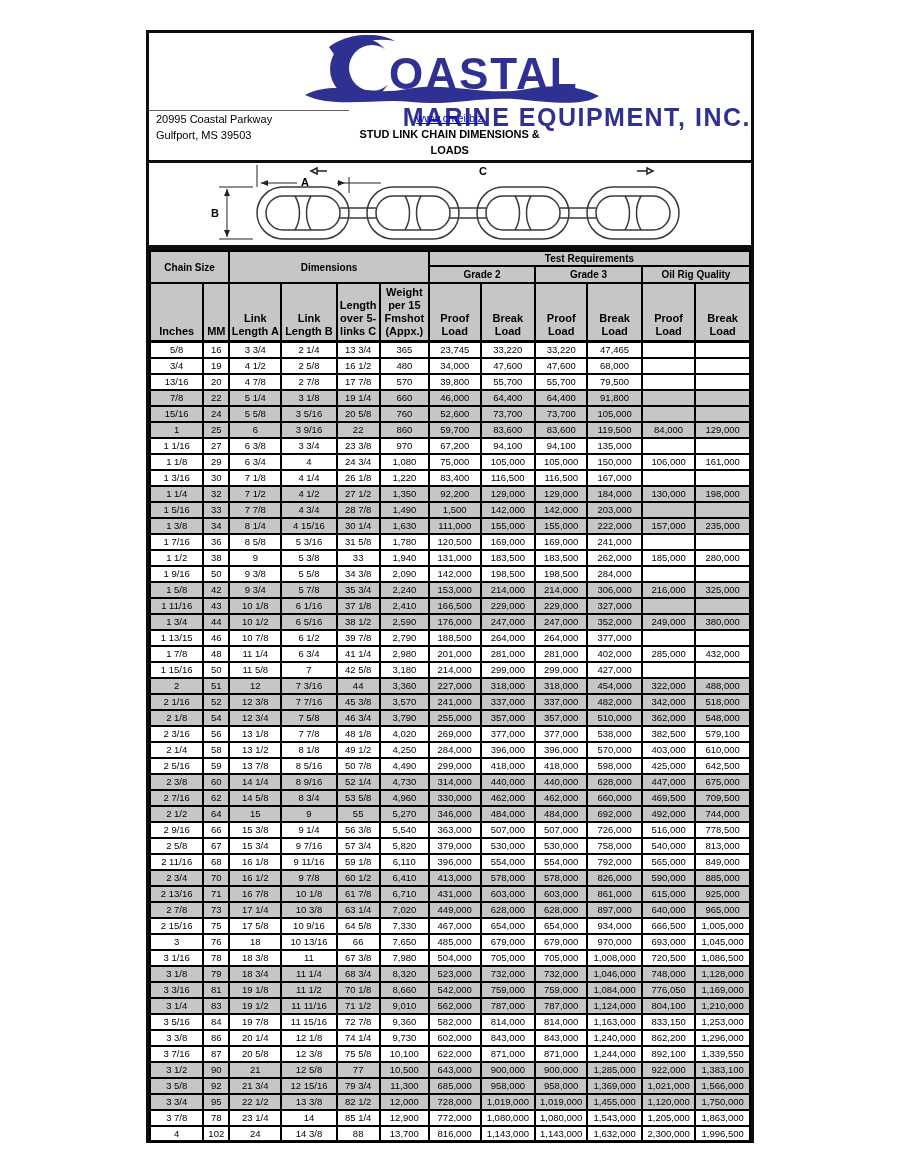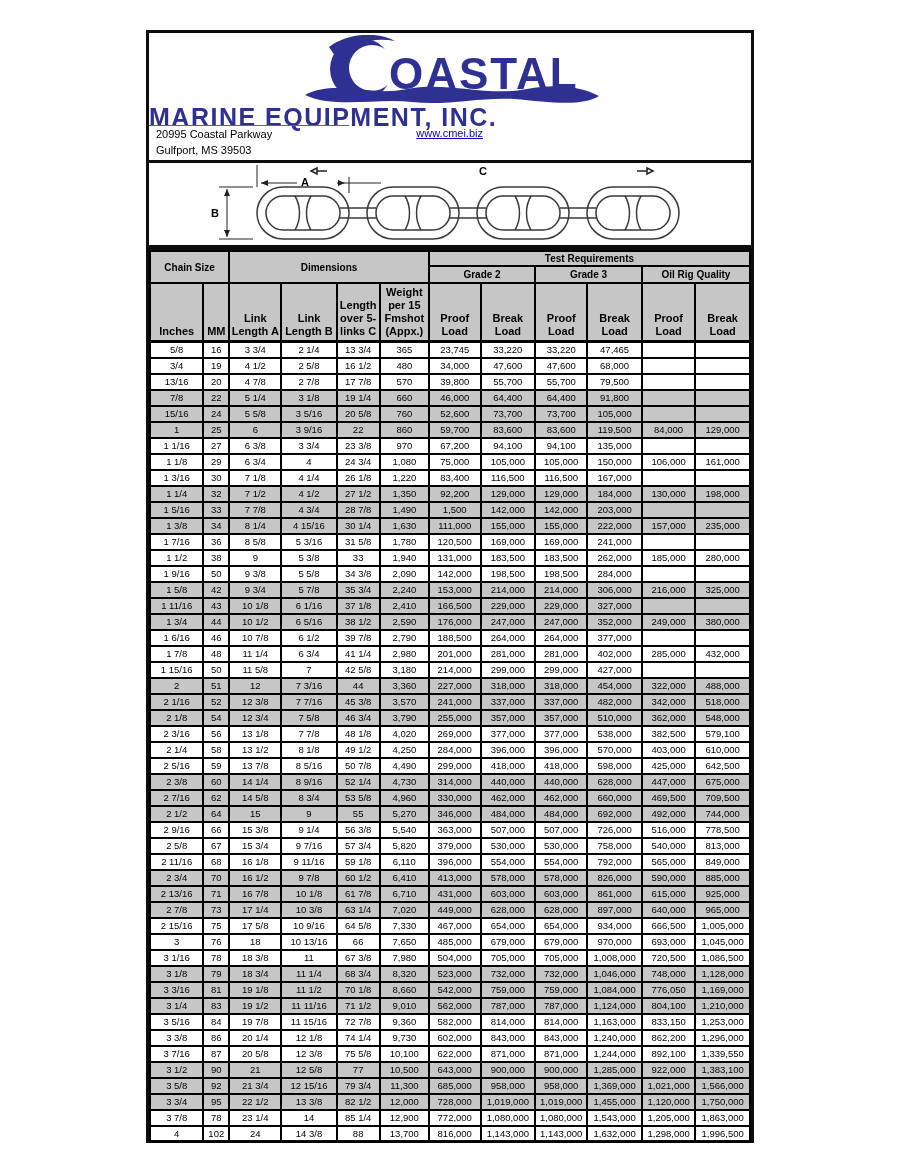--- a/index.html
+++ b/index.html
@@ -3,21 +3,21 @@
 <meta charset="utf-8">
 <style>
   * { margin:0; padding:0; box-sizing:border-box; }
   html,body { width:900px; height:1165px; background:#ffffff;
     font-family:"Liberation Sans", sans-serif; color:#000; }
   .sheet { position:absolute; left:146px; top:30px; width:608px; height:1113px;
     border:3px solid #0d0d0d; background:#fff; }
 
   
   .hdr { position:relative; height:127px; }
-  .logo-wrap { position:absolute; left:0; right:0; top:2px; text-align:left; }
+  .logo-wrap { position:absolute; left:0; right:0; top:2px; text-align:right; }
   .logo-svg { display:block; margin:0 auto; }
   .company-line { font-size:25px; font-weight:bold; letter-spacing:1.5px;
     color:#2e3192; margin-top:-12px; }
   .addr { position:absolute; left:0; right:0; bottom:2px; display:flex; font-size:11px; }
   .addr .col { width:33.3%; line-height:16px; }
   .addr .l { text-align:left; padding-left:7px; border-top:1px solid #666; }
   .addr .c { text-align:center; }
   .addr .r { text-align:right; padding-right:7px; border-top:1px solid #666; }
   .weblink { color:#0000cc; text-decoration:underline; }
   .doc-title { font-weight:bold; }
@@ -59,20 +59,21 @@
       </svg>
       <div class="company-line">MARINE EQUIPMENT, INC.</div>
     </div>
     <div class="addr">
       <div class="col l">
         <div>20995 Coastal Parkway</div>
         <div>Gulfport, MS 39503</div>
       </div>
       <div class="col c">
         <div><a href="#" class="weblink">www.cmei.biz</a></div>
+        <div class="doc-title">STUD LINK CHAIN DIMENSIONS &amp; LOADS</div>
       </div>
     </div>
   </div>
 
   <div class="diagram">
     <svg width="602" height="82" viewBox="0 0 602 82">
       <g stroke="#3a3a3a" stroke-width="1.5" fill="none">
 
         <path d="M168,8 l10,0 m-10,-3 l-6,3 6,3 z" stroke="#222"></path>
         <path d="M498,8 l-10,0 m10,-3 l6,3 -6,3 z" stroke="#222"></path>
@@ -402,21 +403,21 @@
           <td>38 1/2</td>
           <td>2,590</td>
           <td>176,000</td>
           <td>247,000</td>
           <td>247,000</td>
           <td>352,000</td>
           <td>249,000</td>
           <td>380,000</td>
         </tr>
         <tr>
-          <td>1 6/16</td>
+          <td>1 13/15</td>
           <td>46</td>
           <td>10 7/8</td>
           <td>6 1/2</td>
           <td>39 7/8</td>
           <td>2,790</td>
           <td>188,500</td>
           <td>264,000</td>
           <td>264,000</td>
           <td>377,000</td>
           <td></td>
@@ -846,19 +847,19 @@
           <td>4</td>
           <td>102</td>
           <td>24</td>
           <td>14 3/8</td>
           <td>88</td>
           <td>13,700</td>
           <td>816,000</td>
           <td>1,143,000</td>
           <td>1,143,000</td>
           <td>1,632,000</td>
-          <td>1,298,000</td>
+          <td>2,300,000</td>
           <td>1,996,500</td>
         </tr>
       </tbody>
   </table>
 
 </div>
 
 </body></html>

